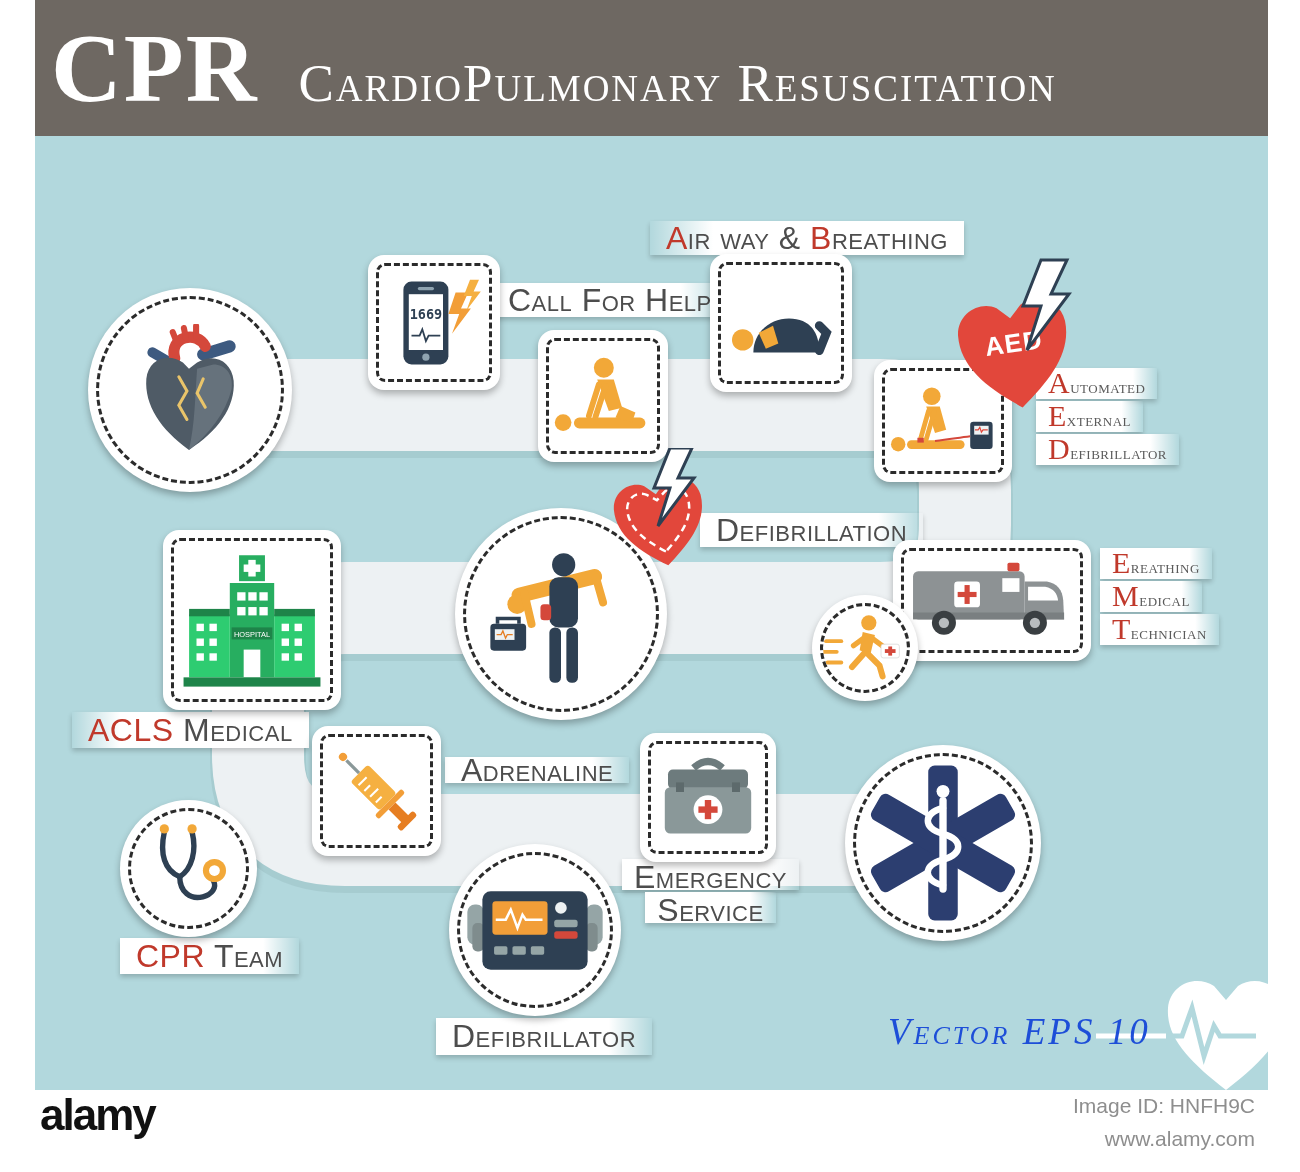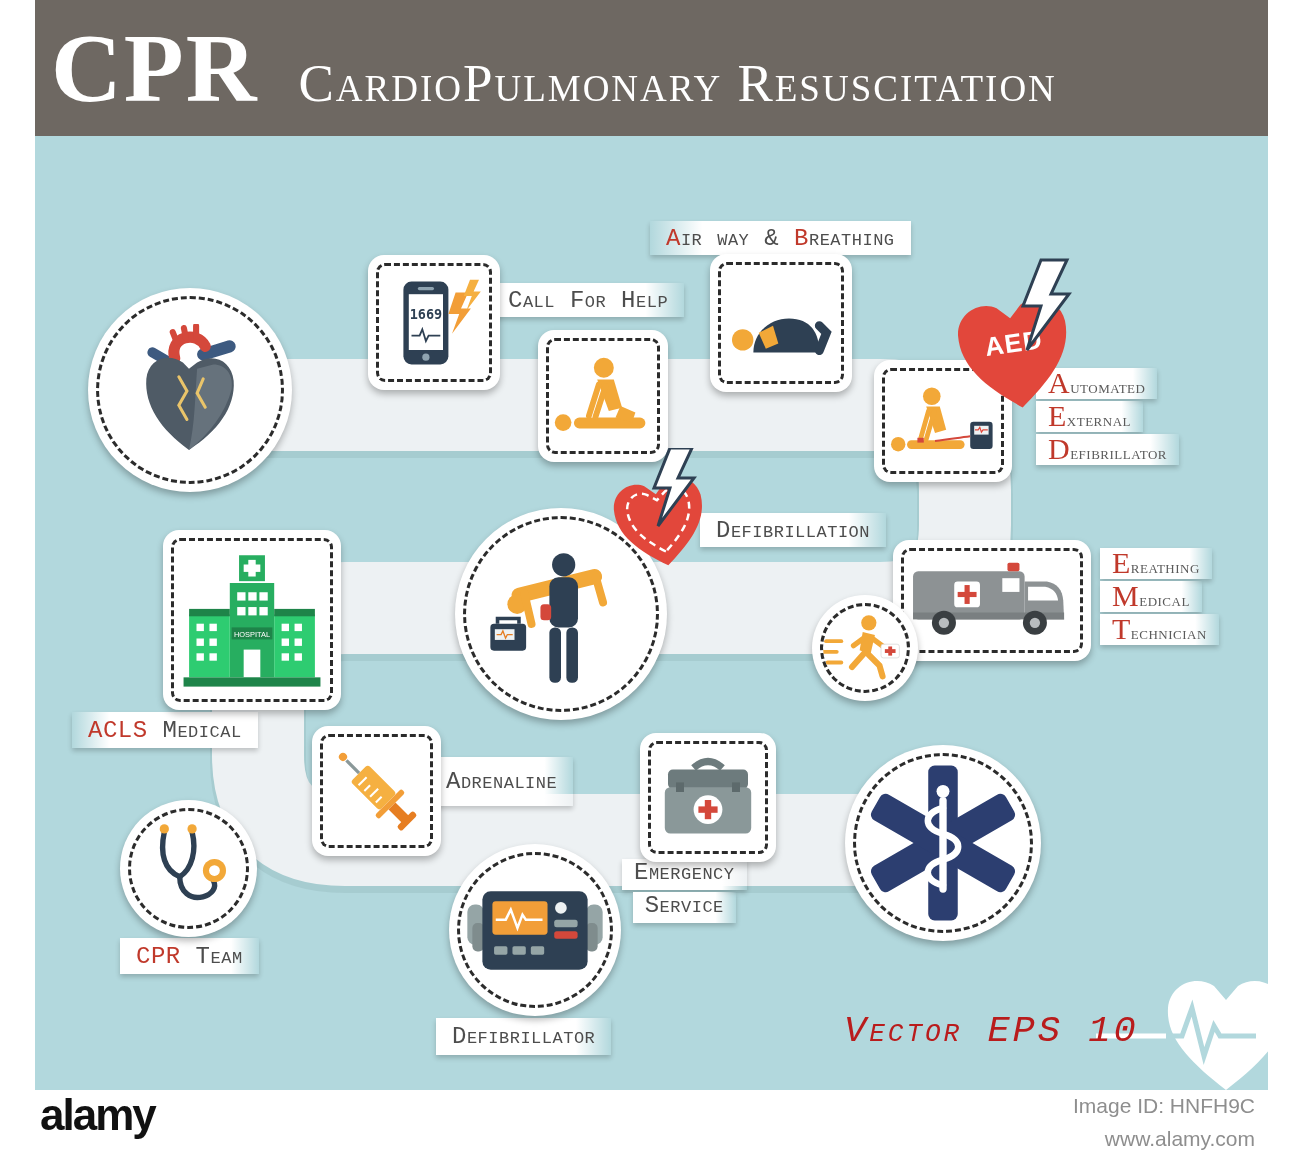--- a/index.html
+++ b/index.html
@@ -27,33 +27,33 @@
                 display:flex; align-items:center; justify-content:center; overflow:hidden; }
   .circle, .circle .card-inner { border-radius:50%; }
   .z4 { z-index:4; }
 
   .heart-float { position:absolute; z-index:4; }
 
   .strip { position:absolute; display:flex; align-items:center; padding:0 16px; z-index:2;
            box-shadow:0 3px 5px rgba(0,0,0,0.2);
            background:linear-gradient(90deg,#ffffff 0%,#ffffff 80%,rgba(255,255,255,0) 100%); }
   .strip.fade-left { background:linear-gradient(270deg,#ffffff 0%,#ffffff 80%,rgba(255,255,255,0) 100%); }
-  .lbl { font-family:Liberation Mono, monospace; font-variant:small-caps; font-size:24px;
+  .lbl { font-family:Liberation Sans, sans-serif; font-variant:small-caps; font-size:32px;
          color:#4d4d4d; white-space:nowrap; letter-spacing:0.5px; }
   .red { color:#c0392b; }
   .lines-block { position:absolute; z-index:2; display:flex; flex-direction:column; align-items:flex-start; gap:2px; }
   .lines-block.centered { align-items:center; }
   .linestrip { position:relative; display:flex; align-items:baseline; height:31px; padding:0 12px;
                box-shadow:0 3px 5px rgba(0,0,0,0.2);
                background:linear-gradient(90deg,#ffffff 0%,#ffffff 80%,rgba(255,255,255,0) 100%); }
   .lbl-sm { font-family:"Liberation Serif", serif; font-variant:small-caps; font-size:19px;
             color:#5a5a5a; white-space:nowrap; letter-spacing:0.5px; }
   .init-lg { font-size:30px; line-height:1; color:#c0392b; }
 
-  .vector-note { left:844px; top:1010px; z-index:2; color:#b91c1c; font-family:Liberation Mono, monospace;
+  .vector-note { left:888px; top:1010px; z-index:2; color:#1d4ed8; font-family:Liberation Serif, serif;
                  font-style:italic; font-variant:small-caps; font-size:37px; letter-spacing:3px; }
 
   .footer-heart { left:1096px; top:948px; z-index:1; position:absolute; }
 
   .side-strip { top:0; width:35px; height:1172px; background:#ffffff; z-index:10; }
   .left-strip { left:0; }
   .right-strip { left:1268px; width:32px; }
   .bottom-bar { left:0; top:1090px; width:1300px; height:82px; background:#ffffff; z-index:11;
                 display:flex; justify-content:space-between; align-items:flex-start; padding:0 45px 0 40px; }
   .brand { font-weight:bold; font-size:44px; color:#111111; letter-spacing:-2px; }
@@ -323,21 +323,21 @@
               <path d="M54 64 H68"></path>
               <path d="M54 74 H64"></path>
             </g>
           <rect x="42" y="84" width="46" height="7" rx="3" fill="#f29e38"></rect>
           <rect x="59" y="91" width="12" height="24" fill="#e67e22"></rect>
           <rect x="51" y="113" width="28" height="8" rx="3" fill="#e67e22"></rect>
         </g>
       </svg>
     </div>
   </div>
-  <div class="strip" style="left:430px; top:757px; height:49px;">
+  <div class="strip" style="left:445px; top:757px; height:26px;">
     <span class="lbl">Adrenaline</span>
   </div>
 
   <div class="card" style="left:640px; top:733px; width:136px; height:129px;">
     <div class="card-inner">
       <svg viewBox="0 0 140 115" width="112" height="92">
         <path d="M52 20 Q70 4 88 20" stroke="#6d7b7d" stroke-width="9" fill="none"></path>
         <rect x="20" y="22" width="100" height="24" rx="6" fill="#6d7b7d"></rect>
         <rect x="16" y="44" width="108" height="58" rx="7" fill="#8a9899"></rect>
         <rect x="30" y="38" width="10" height="12" fill="#5d6a6c"></rect>

